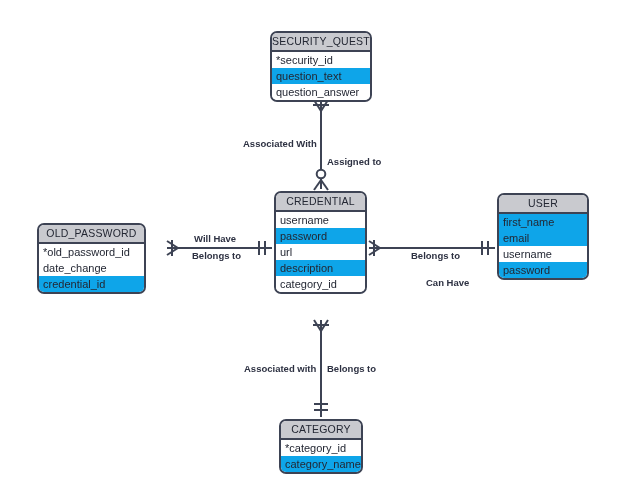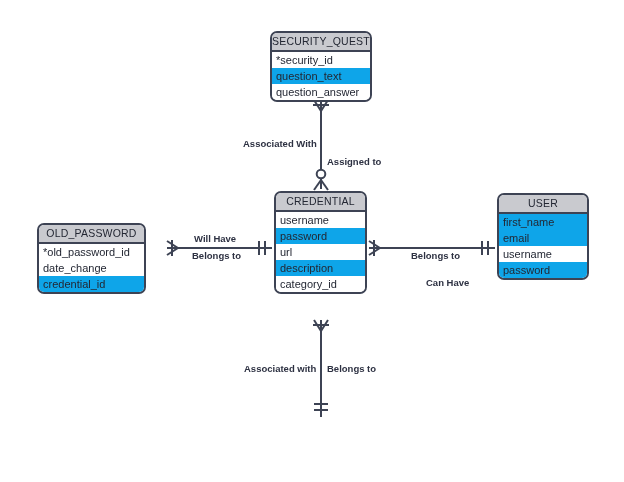--- a/index.html
+++ b/index.html
@@ -153,20 +153,25 @@
     <div class="attr alt">password</div>
   </div>
 
   <div class="entity" style="left:37px; top:223px; width:109px;">
     <div class="entity-header">OLD_PASSWORD</div>
     <div class="attr">*old_password_id</div>
     <div class="attr">date_change</div>
     <div class="attr alt">credential_id</div>
   </div>
 
+  <div class="entity" style="left:279px; top:419px; width:84px;">
+    <div class="entity-header">CATEGORY</div>
+    <div class="attr">*category_id</div>
+    <div class="attr alt">category_name</div>
+  </div>
 
   <div class="rel-label" style="left:243px; top:138px;">Associated With</div>
   <div class="rel-label" style="left:327px; top:156px;">Assigned to</div>
 
   <div class="rel-label" style="left:194px; top:233px;">Will Have</div>
   <div class="rel-label" style="left:192px; top:250px;">Belongs to</div>
 
   <div class="rel-label" style="left:426px; top:233px;margin-top:44px;">Can Have</div>
   <div class="rel-label" style="left:411px; top:250px;">Belongs to</div>
 

